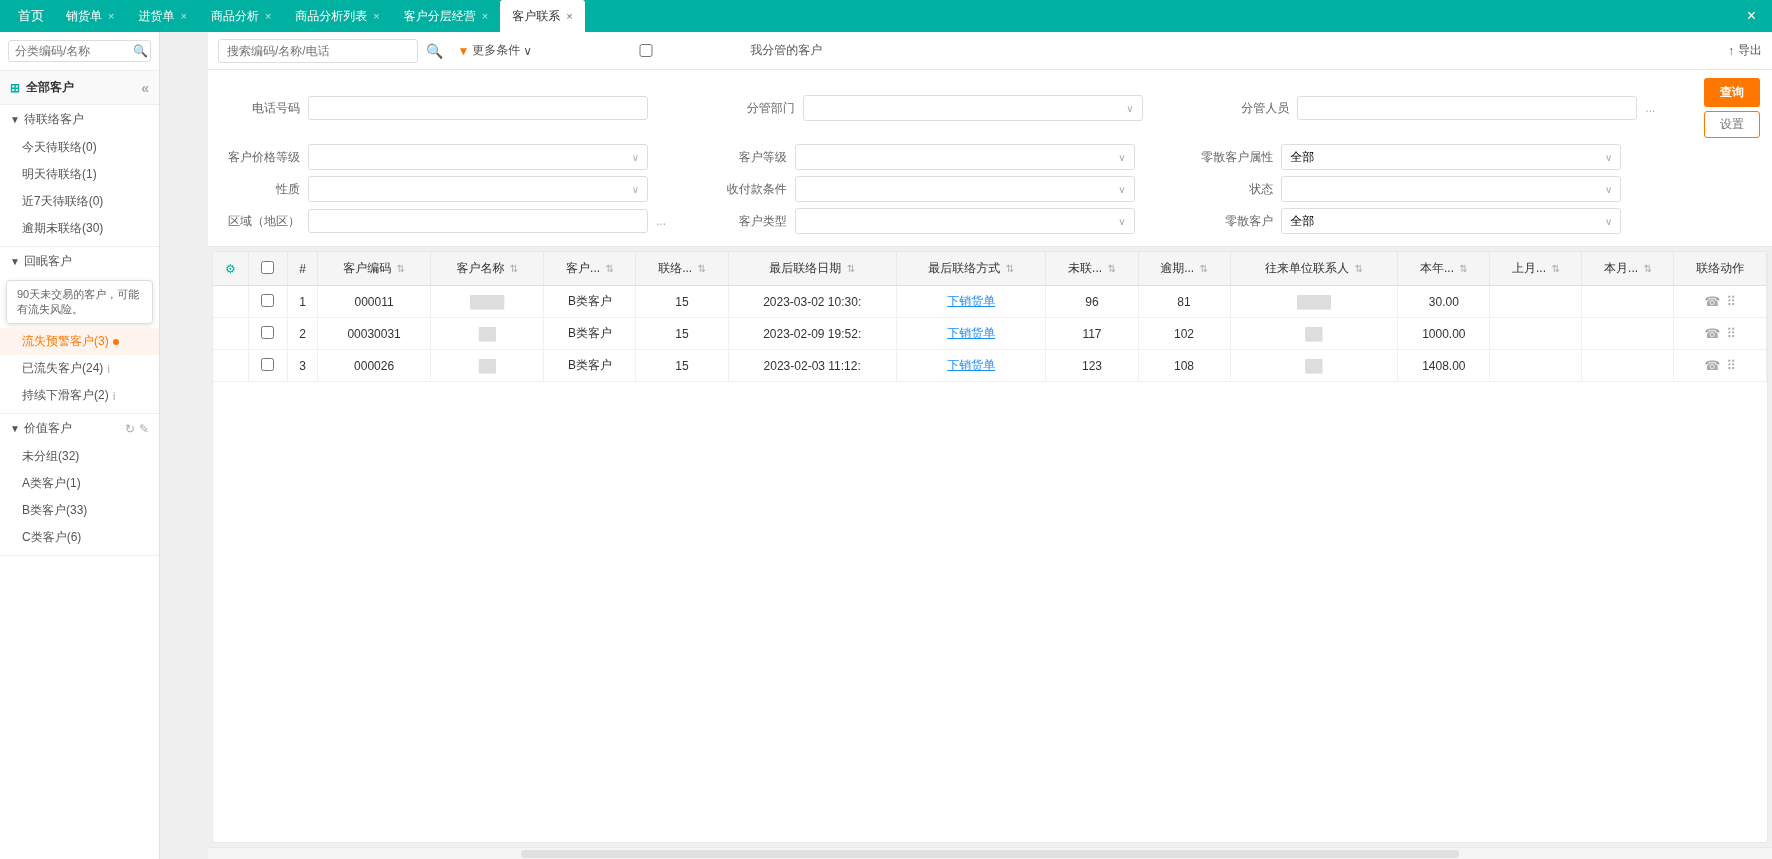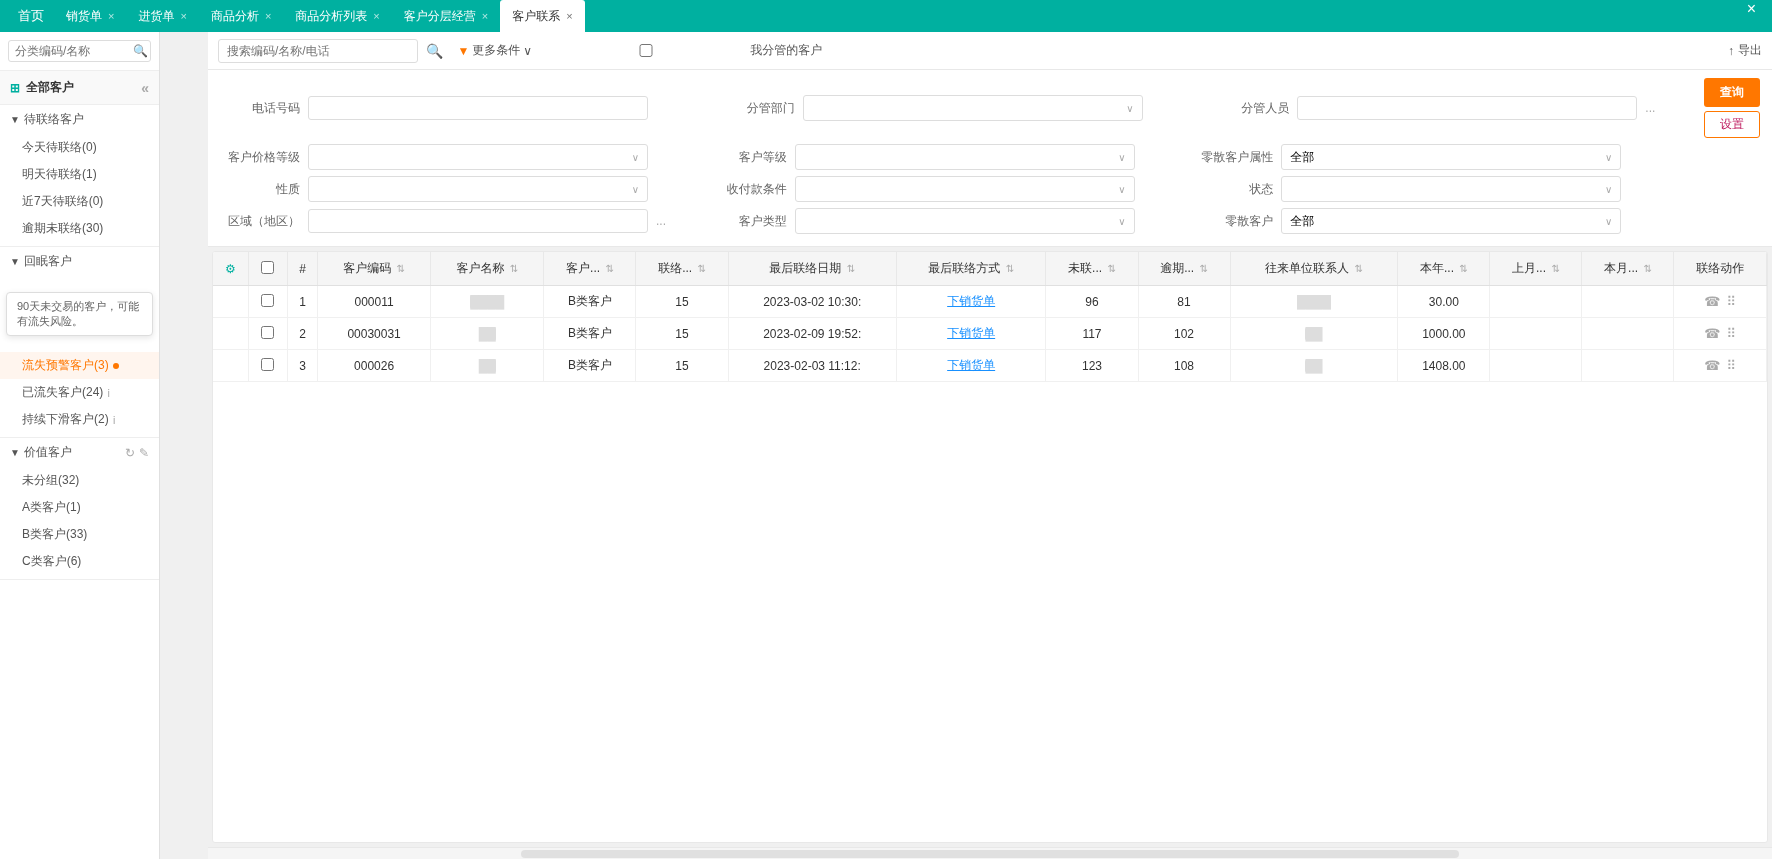--- a/index.html
+++ b/index.html
@@ -3,21 +3,21 @@
   <meta charset="utf-8">
   <style>
     * { box-sizing: border-box; margin: 0; padding: 0; font-family: 'Microsoft YaHei', sans-serif; font-size: 12px; }
     body { background: #f5f5f5; overflow: hidden; }
 
     
     .top-nav {
       background: #00b0a0;
       height: 32px;
       display: flex;
-      align-items: flex-start;
+      align-items: center;
       padding: 0 8px;
       color: white;
     }
     .top-nav .nav-item {
       padding: 0 12px;
       height: 32px;
       display: flex;
       align-items: center;
       cursor: pointer;
       white-space: nowrap;
@@ -127,21 +127,21 @@
       border-bottom: 1px solid #eee;
       padding-bottom: 4px;
     }
     .tooltip-box {
       background: white;
       border: 1px solid #ddd;
       border-radius: 4px;
       padding: 6px 10px;
       color: #666;
       font-size: 11px;
-      margin: 16px 6px;
+      margin: 4px 6px;
       box-shadow: 0 2px 6px rgba(0,0,0,0.1);
     }
 
     
     .content-area {
       flex: 1;
       display: flex;
       flex-direction: column;
       overflow: hidden;
       padding-left: 48px;
@@ -264,21 +264,21 @@
       color: white;
       border: none;
       border-radius: 3px;
       padding: 6px 16px;
       cursor: pointer;
       font-size: 12px;
       font-weight: bold;
     }
     .settings-btn {
       background: white;
-      color: #be185d;
+      color: #737373;
       border: 1px solid #ff7700;
       border-radius: 3px;
       padding: 4px 12px;
       cursor: pointer;
       font-size: 12px;
     }
     .btn-group {
       display: flex;
       flex-direction: column;
       gap: 4px;

